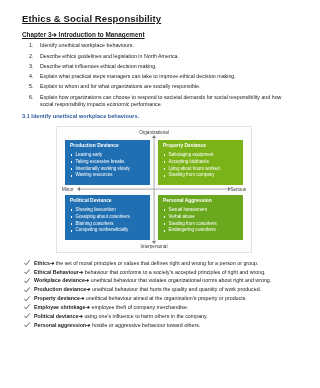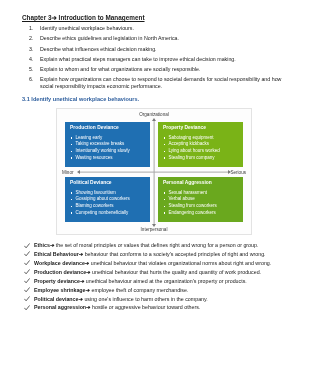--- a/index.html
+++ b/index.html
@@ -204,20 +204,21 @@
   }
   .arrow-glyph {
     font-weight: bold;
   }
 </style>
 </head>
 <body>
 
 <div class="page">
 
+  <h1 class="doc-title">Ethics &amp; Social Responsibility</h1>
   <div class="chapter-line">Chapter 3➔ Introduction to Management</div>
 
   <ol class="objectives">
     <li>
       <span class="num">1.</span>
       <span>Identify unethical workplace behaviours.</span>
     </li>
     <li>
       <span class="num">2.</span>
       <span>Describe ethics guidelines and legislation in North America.</span>

